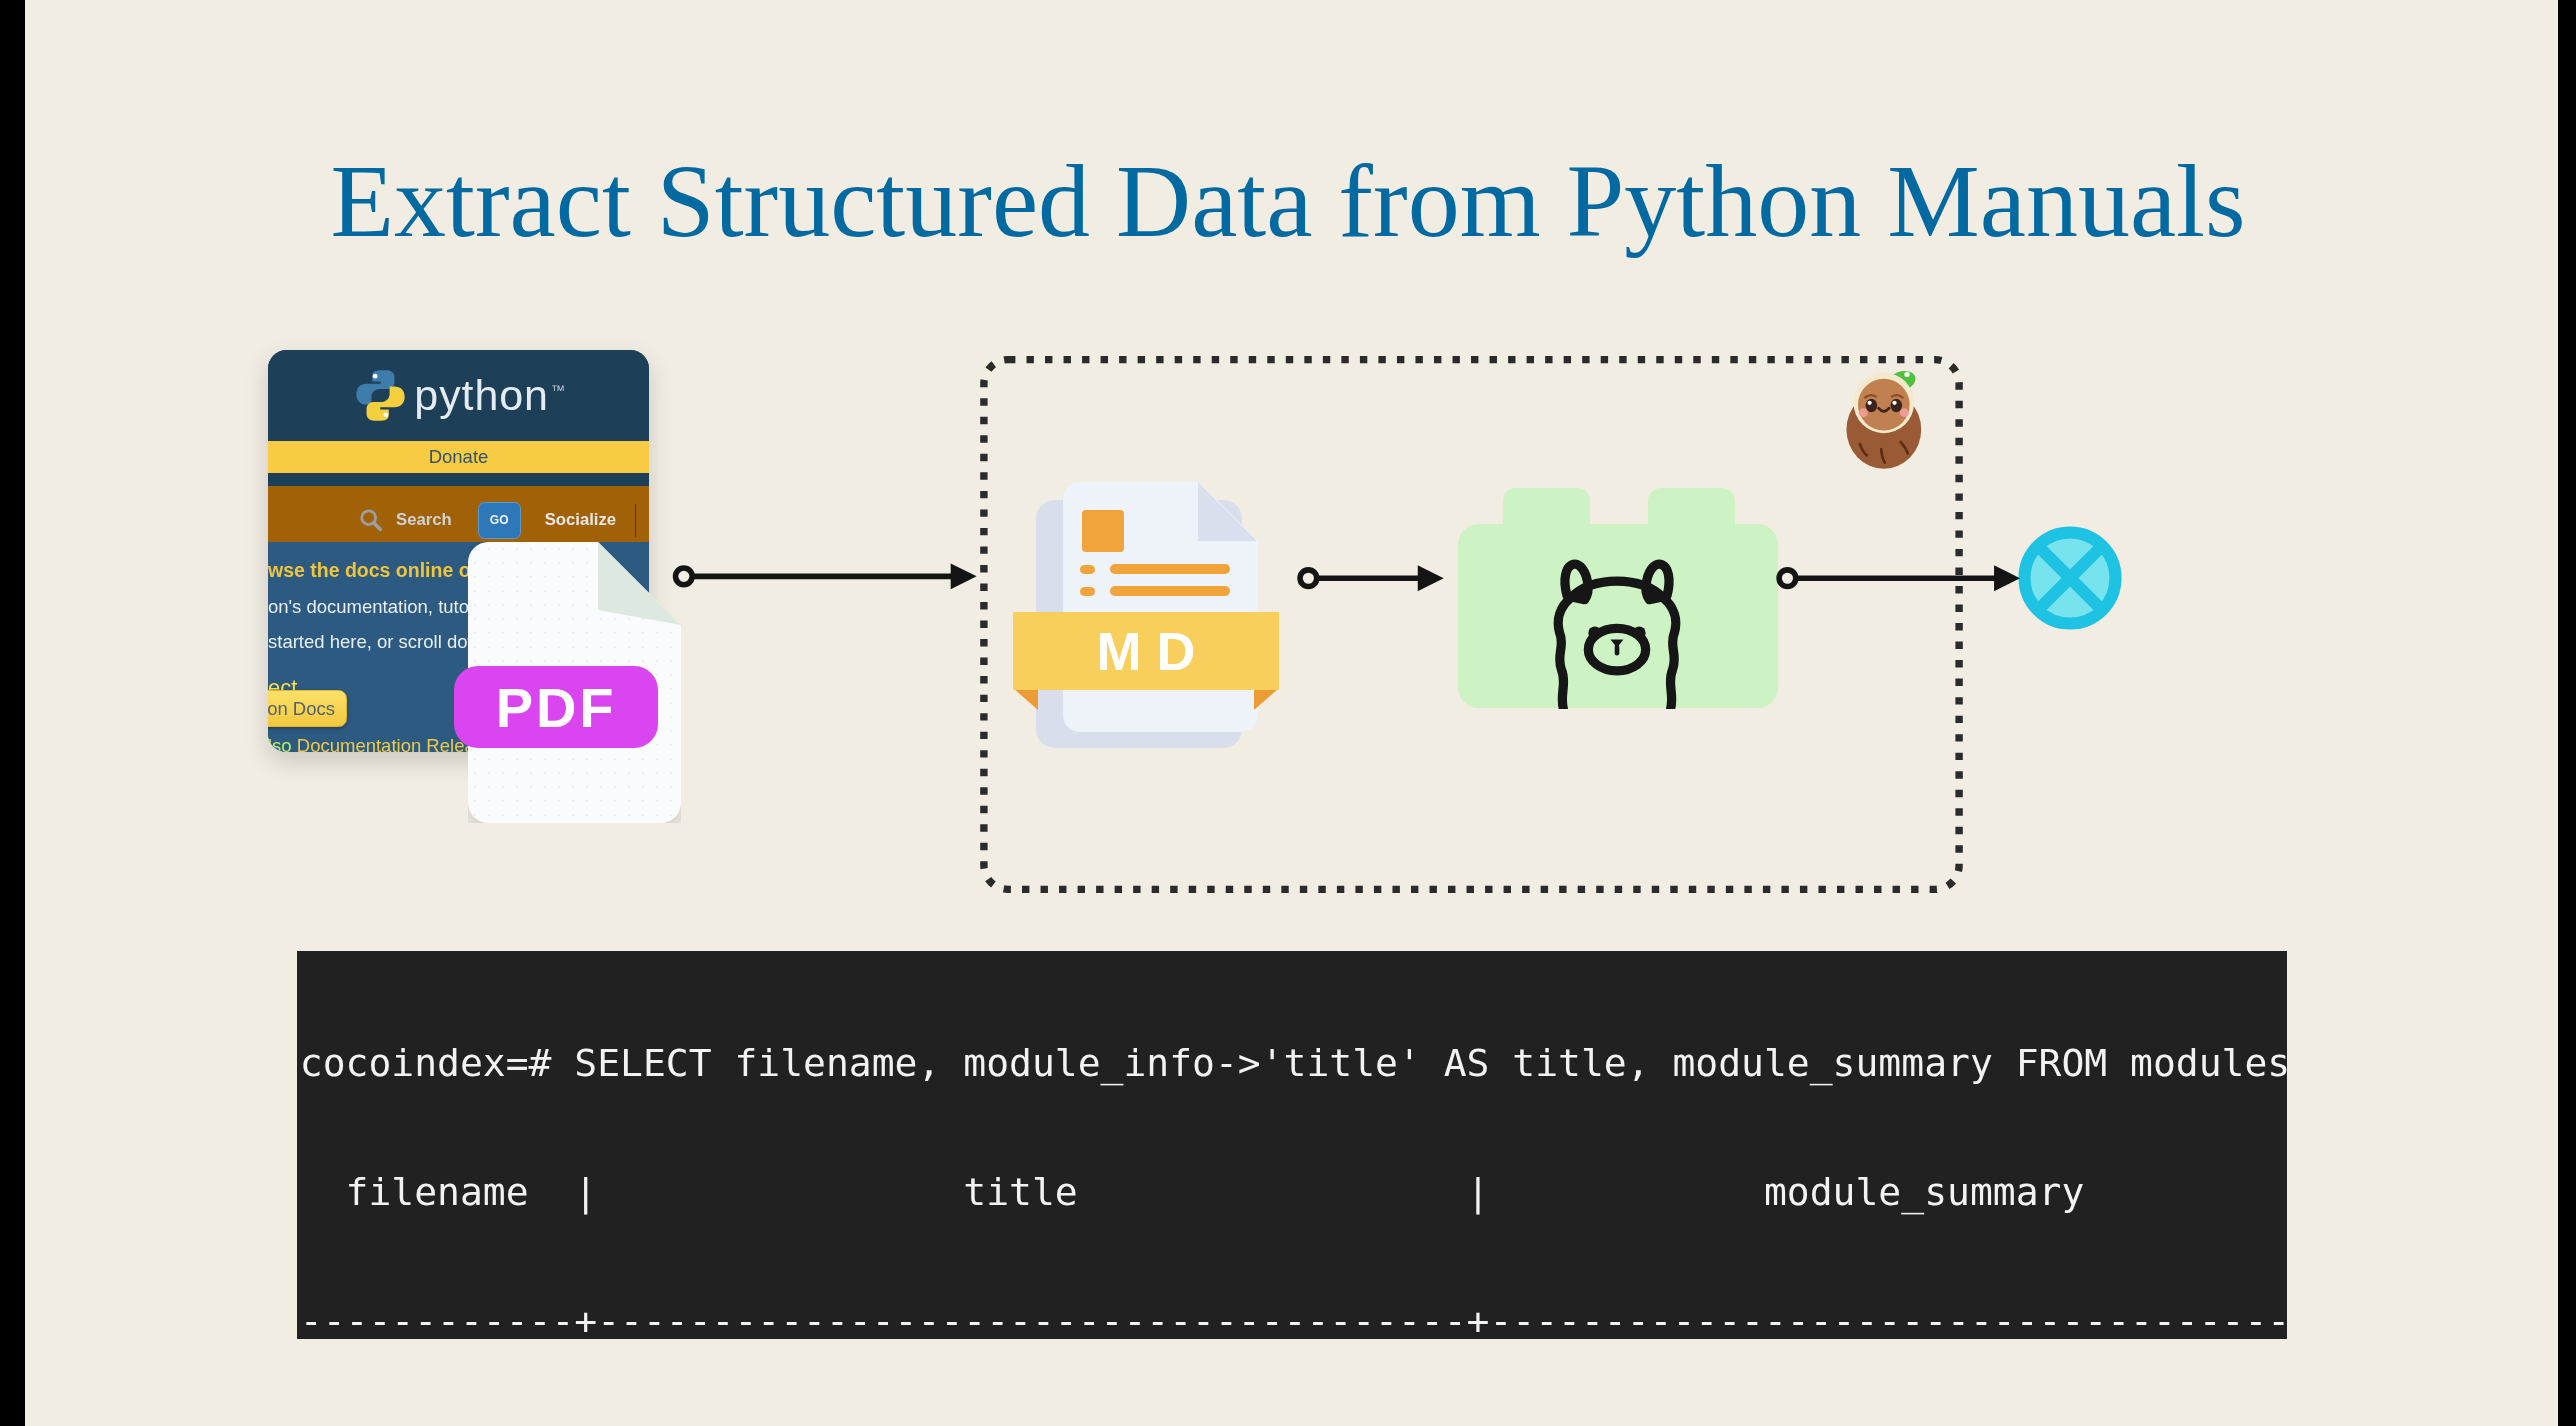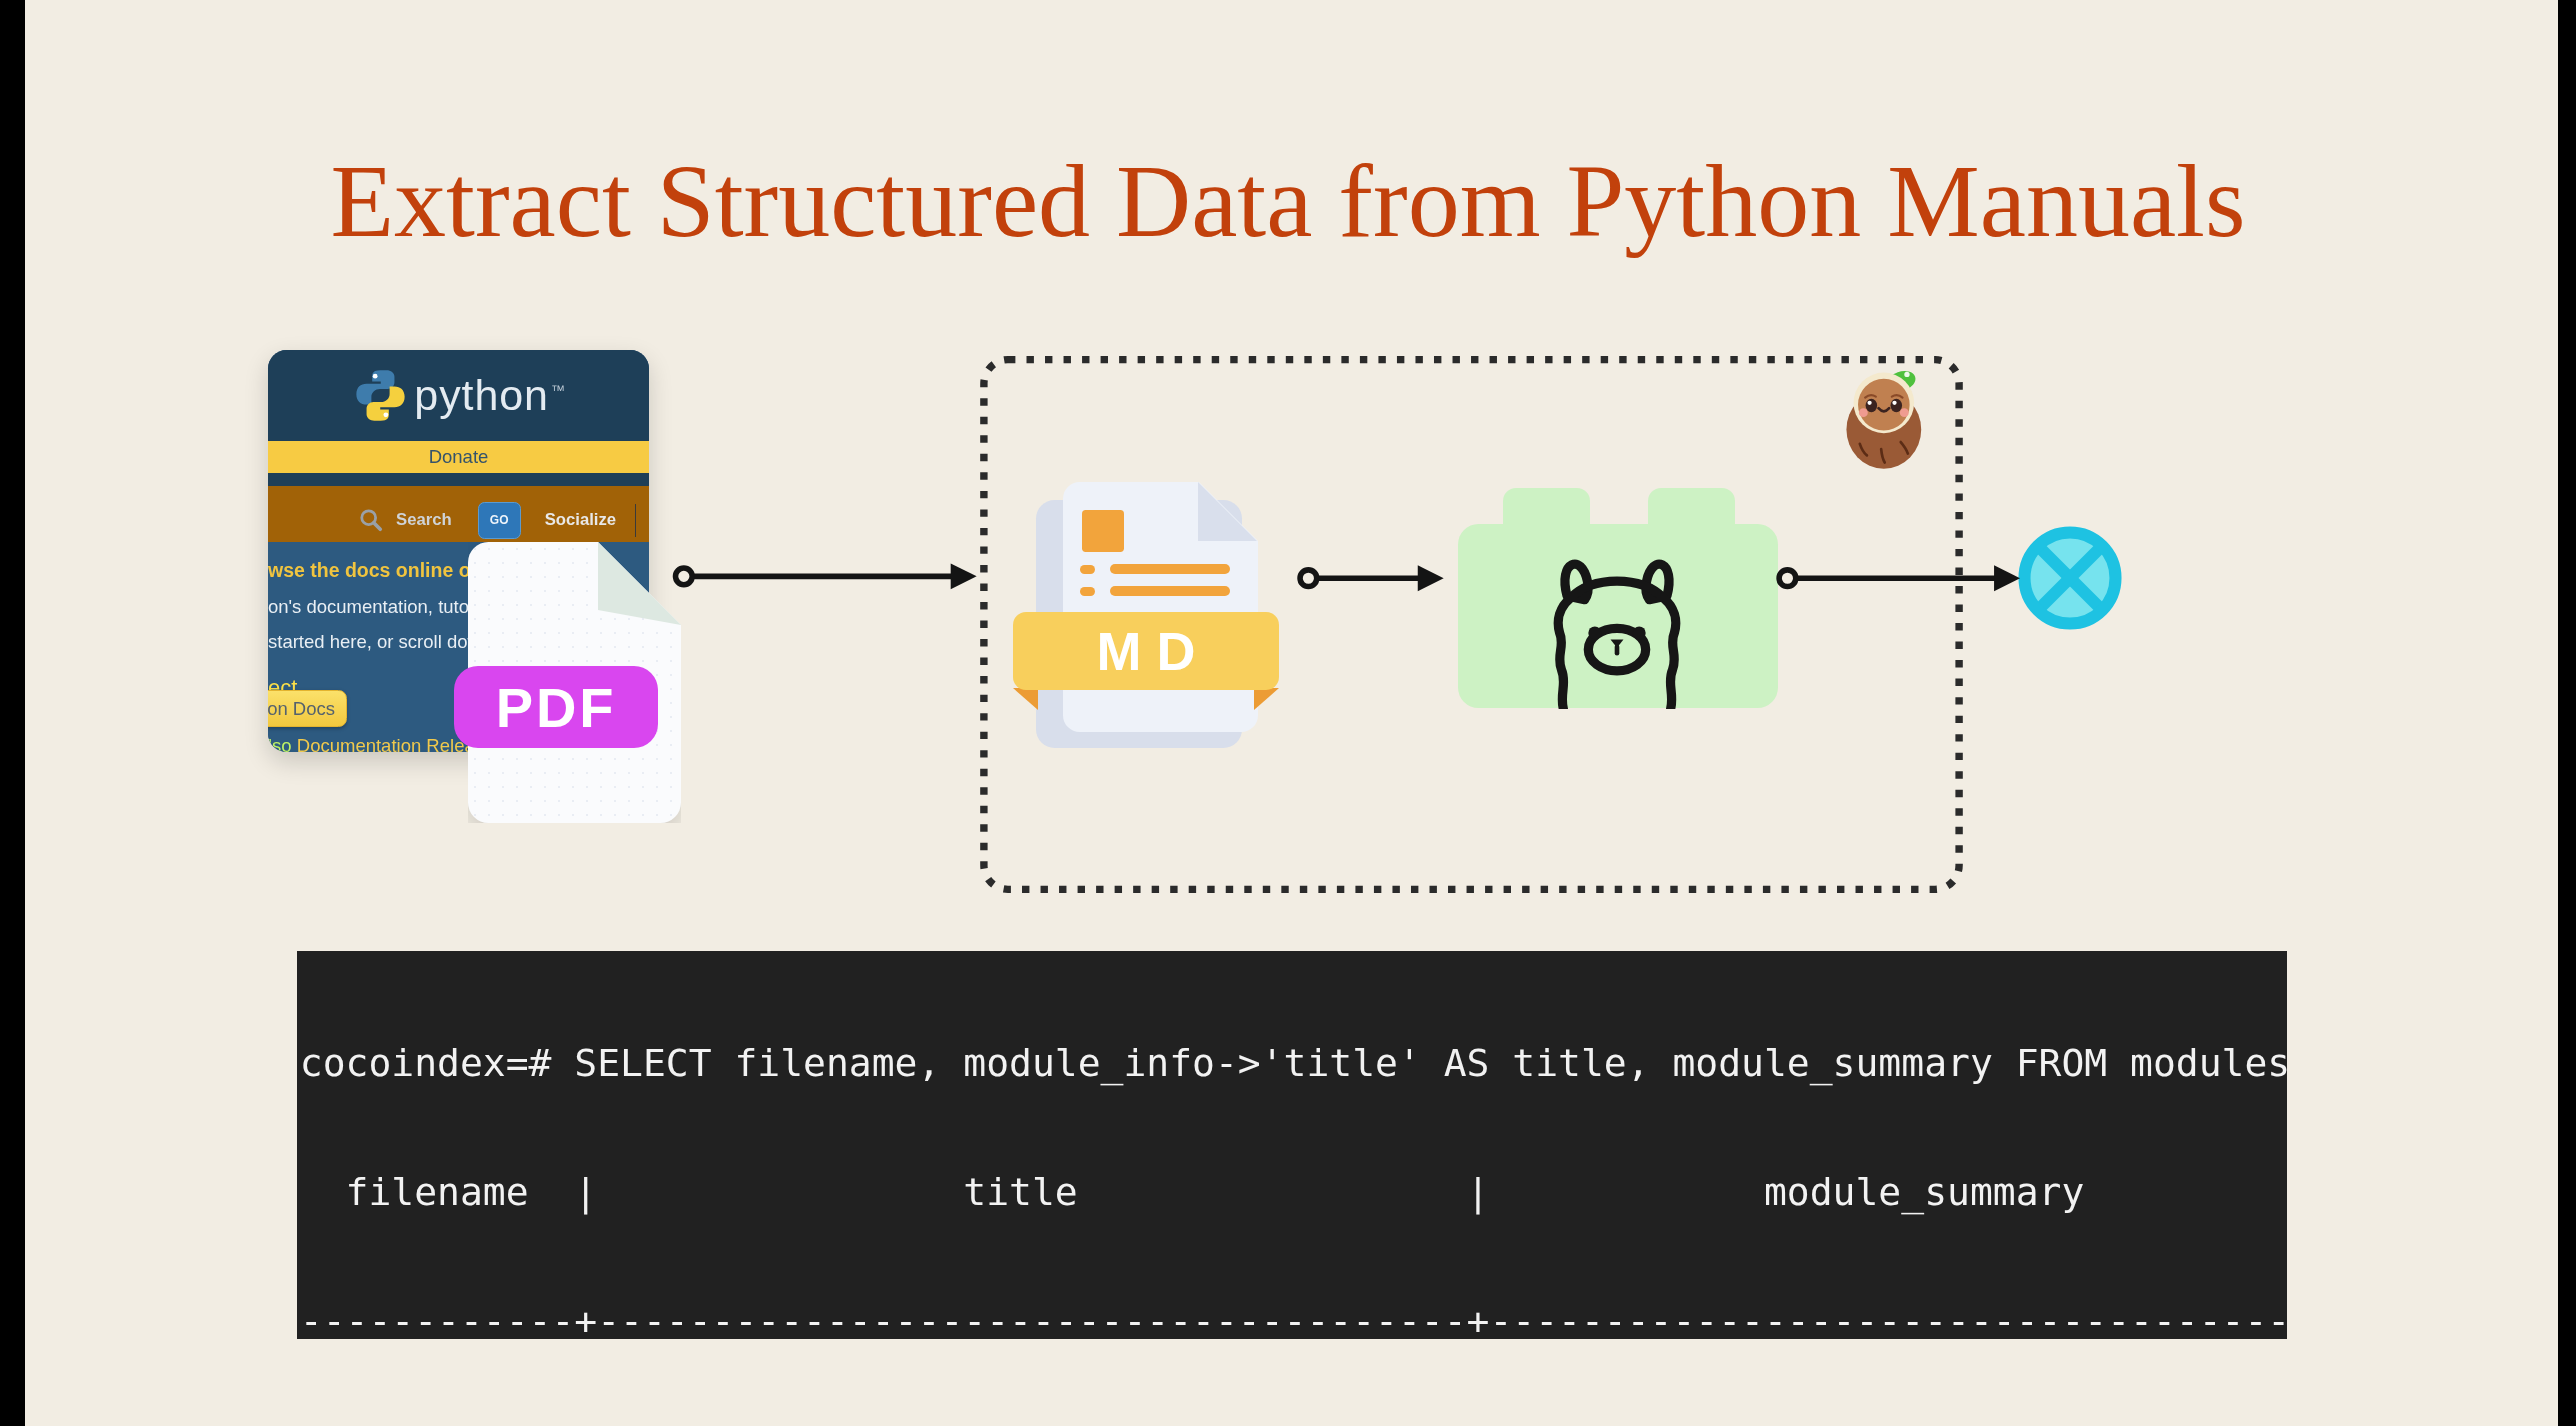--- a/index.html
+++ b/index.html
@@ -10,21 +10,21 @@
     font-family:"Liberation Sans", sans-serif;
   }
   .edge-bar { position:absolute; top:0; height:1427px; background:#000; }
   #edge-left { left:0; width:25px; }
   #edge-right { right:0; width:18.5px; }
 
   
   #page-title {
     position:absolute; left:0; top:141px; width:2576px;
     text-align:center; font-family:"Liberation Serif", serif;
-    font-size:104px; font-weight:400; color:#c2410c; letter-spacing:0;
+    font-size:104px; font-weight:400; color:#0369a1; letter-spacing:0;
   }
 
   
   #python-card {
     position:absolute; left:268px; top:350px; width:381px; height:402px;
     border-radius:18.5px; overflow:hidden; box-shadow:0 9.3px 24px rgba(0,0,0,.16);
     background:#2d5a80;
   }
   .py-header { position:absolute; left:0; top:0; width:100%; height:91px; background:#1e3f58;
     display:flex; align-items:center; justify-content:center; gap:4px; }
@@ -95,21 +95,21 @@
   .md-dot { position:absolute; width:15px; height:9.3px; border-radius:4.6px; background:#f2a43c; }
   #md-dot-1 { left:1080px; top:565px; }
   #md-dot-2 { left:1080px; top:587px; }
   .md-bar { position:absolute; width:120px; height:10.2px; border-radius:5.6px; background:#f2a43c; }
   #md-bar-1 { left:1110px; top:564px; }
   #md-bar-2 { left:1110px; top:586px; }
   .md-wing { position:absolute; width:25px; height:22px; background:#ec9c35; }
   #md-wing-left  { left:1013px; top:688px; clip-path:polygon(0 0, 100% 0, 100% 100%); }
   #md-wing-right { left:1254px; top:688px; clip-path:polygon(0 0, 100% 0, 0 100%); }
   #md-ribbon { position:absolute; left:1013px; top:612px; width:266px; height:78px;
-    background:#f8cf5c; border-radius:13px;
+    background:#f8cf5c; border-radius:1px;
     display:flex; align-items:center; justify-content:center;
     color:#ffffff; font-size:54px; font-weight:600; letter-spacing:15px; text-indent:15px; }
 
   
   #llama-brick { position:absolute; left:1458px; top:524px; width:320px; height:184px;
     background:#cdf2c4; border-radius:20.4px; }
   .brick-stud { position:absolute; top:488px; width:87px; height:46px; background:#cdf2c4;
     border-radius:13px 13px 0 0; }
   #brick-stud-left { left:1503px; }
   #brick-stud-right { left:1648px; }

